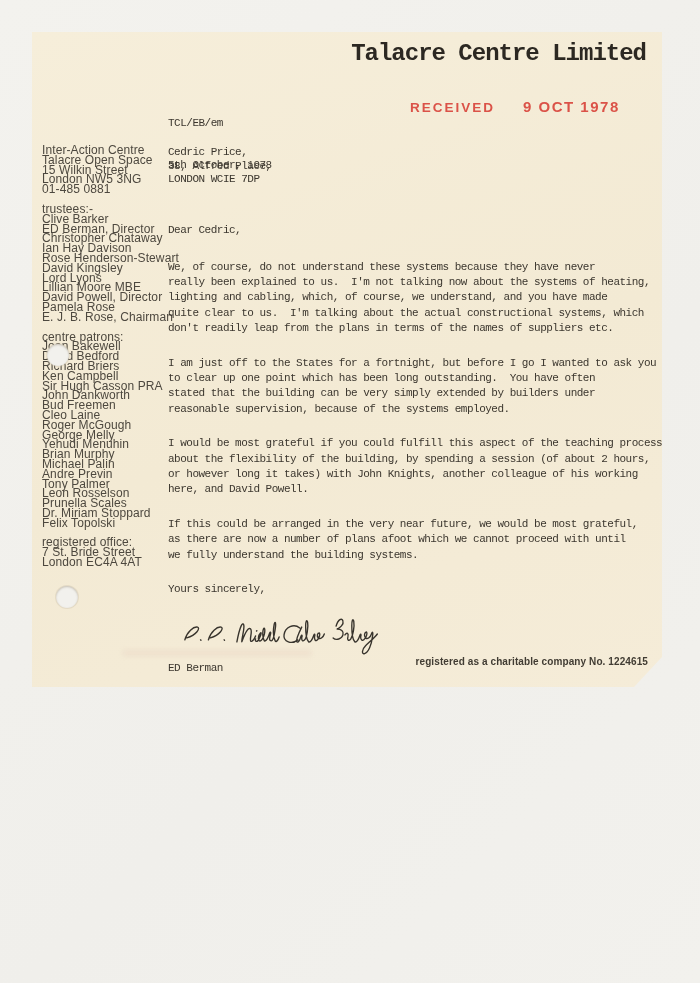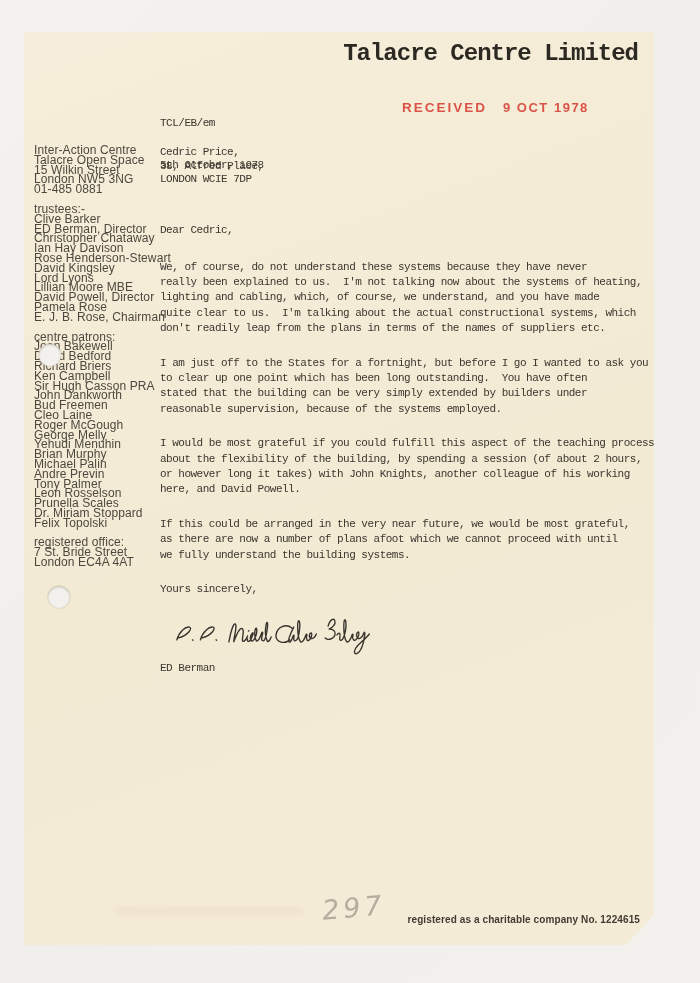--- a/index.html
+++ b/index.html
@@ -7,22 +7,22 @@
   body {
     position: relative;
     width: 700px; height: 983px;
     background: linear-gradient(135deg, #f3f2ee 0%, #f0efeb 60%, #f2f1ed 100%);
     font-family: "Liberation Sans", sans-serif;
     overflow: hidden;
   }
 
   .paper {
     position: absolute;
-    left: 24px; top: 32px;
-    width: 630px; height: 913px;
+    left: 32px; top: 32px;
+    width: 630px; height: 655px;
     background: linear-gradient(160deg, #f6eeda 0%, #f3ead4 55%, #f5ecd8 100%);
     box-shadow: 0 1px 4px rgba(90,80,60,0.25), 0 0 1px rgba(90,80,60,0.3);
     clip-path: polygon(0 0, 100% 0, 100% calc(100% - 30px), calc(100% - 28px) 100%, 0 100%);
   }
 
   .letterhead {
     position: absolute;
     top: 8px; right: 16px;
     font-family: "Liberation Mono", monospace;
     font-weight: 700;
@@ -36,21 +36,21 @@
   .stamp {
     position: absolute;
     left: 378px; top: 66px;
     color: #d9463c;
     font-family: "Liberation Sans", sans-serif;
     font-weight: 700;
     white-space: nowrap;
     opacity: 0.92;
   }
   .stamp .stamp-label { font-size: 13.5px; letter-spacing: 2px; text-align: right; }
-  .stamp .stamp-date  { font-size: 13px; letter-spacing: 1.5px; margin-left: 16px; }
+  .stamp .stamp-date  { font-size: 15px; letter-spacing: 1.5px; margin-left: 28px; }
 
   .typewriter {
     font-family: "Liberation Mono", monospace;
     color: #3b362e;
     font-size: 11px;
     letter-spacing: -0.5px;
   }
 
   .ref-block {
     position: absolute;

